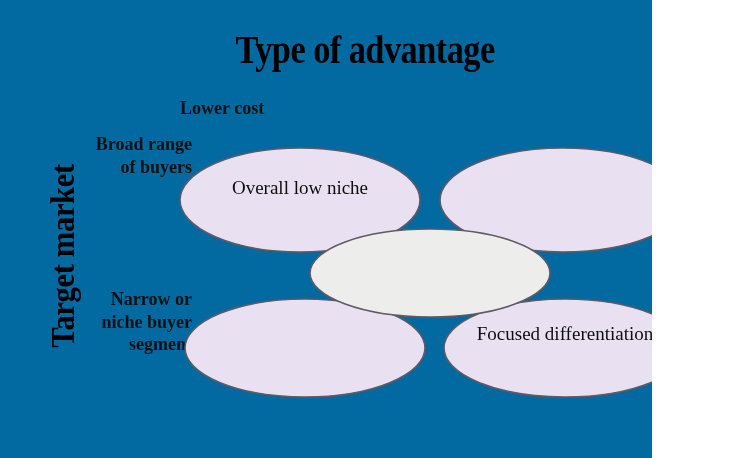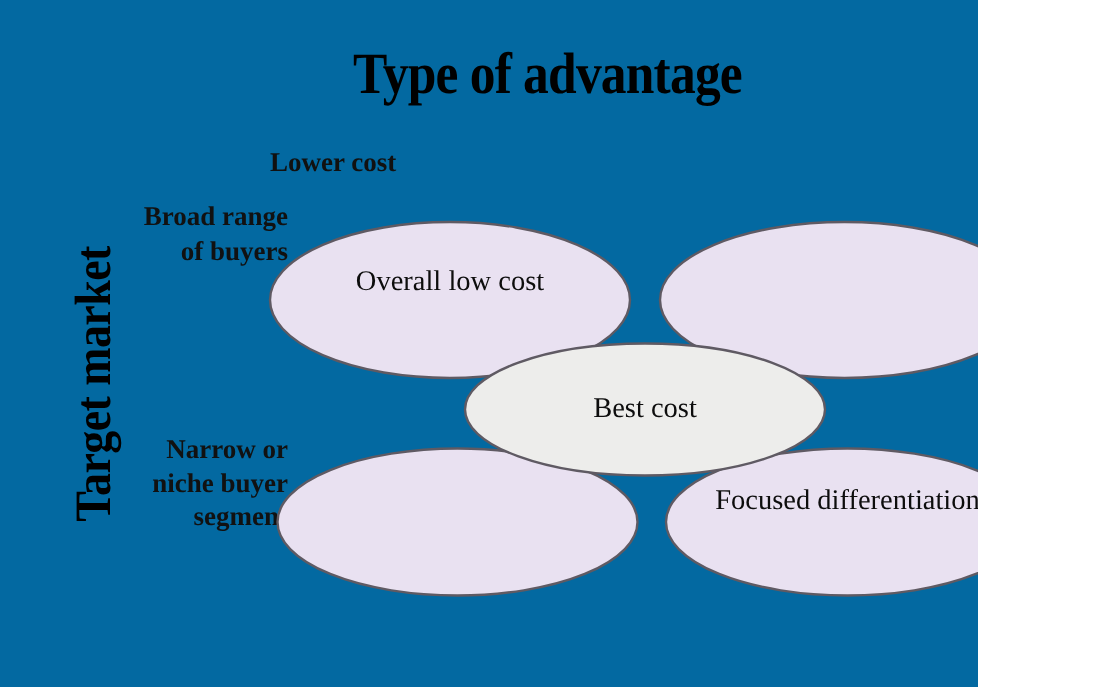--- a/index.html
+++ b/index.html
@@ -128,17 +128,16 @@
   <div id="ellipse-stage">
     <svg viewBox="0 0 730 458" xmlns="http://www.w3.org/2000/svg">
       <ellipse cx="300" cy="200" rx="120" ry="52" fill="#E9E1F1" stroke="#5F5A63" stroke-width="1.6"></ellipse>
       <ellipse cx="563" cy="200" rx="123" ry="52" fill="#E9E1F1" stroke="#5F5A63" stroke-width="1.6"></ellipse>
       <ellipse cx="305" cy="348" rx="120" ry="49" fill="#E9E1F1" stroke="#5F5A63" stroke-width="1.6"></ellipse>
       <ellipse cx="565" cy="348" rx="121" ry="49" fill="#E9E1F1" stroke="#5F5A63" stroke-width="1.6"></ellipse>
       <ellipse cx="430" cy="273" rx="120" ry="44" fill="#EDEDEB" stroke="#5F5A63" stroke-width="1.6"></ellipse>
     </svg>
   </div>
 
-  <div class="ellipse-text" id="ellipse-text-overall-low-cost">Overall low cost</div>
+  <div class="ellipse-text" id="ellipse-text-overall-low-cost">Overall low niche</div>
   <div class="ellipse-text" id="ellipse-text-focused-diff">Focused differentiation</div>
-  <div class="ellipse-text" id="ellipse-text-best-cost">Best cost</div>
 
 </div>
 
 </body></html>

